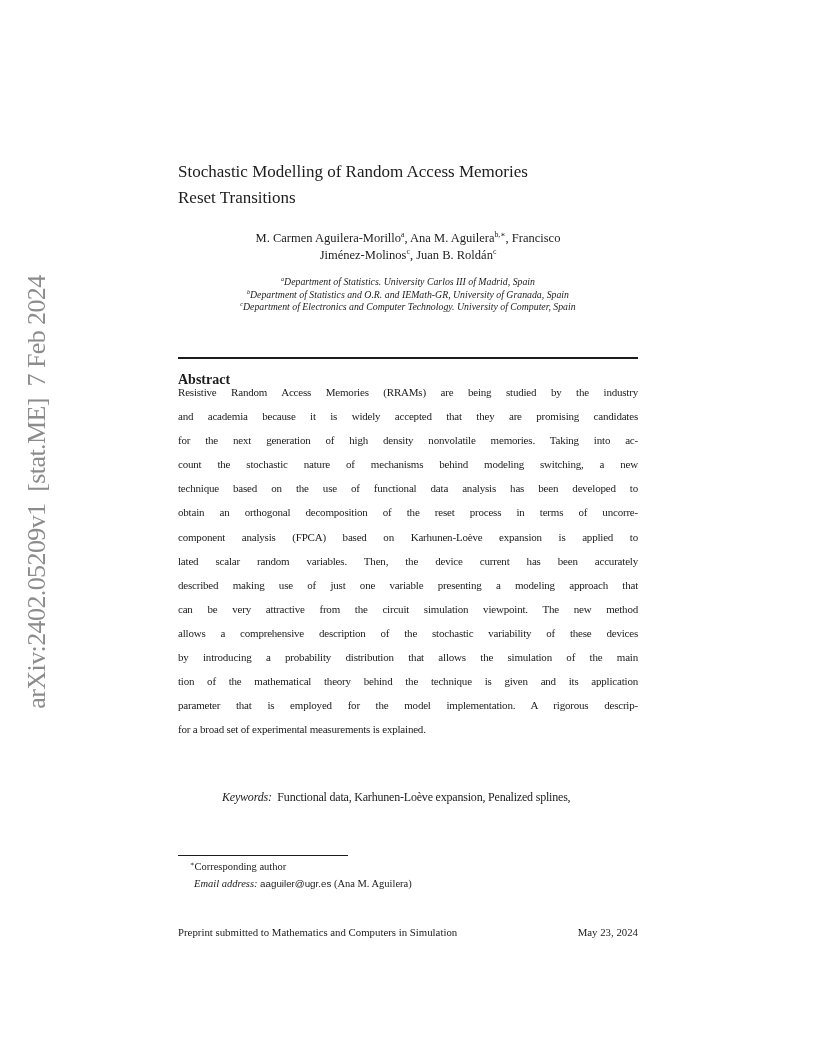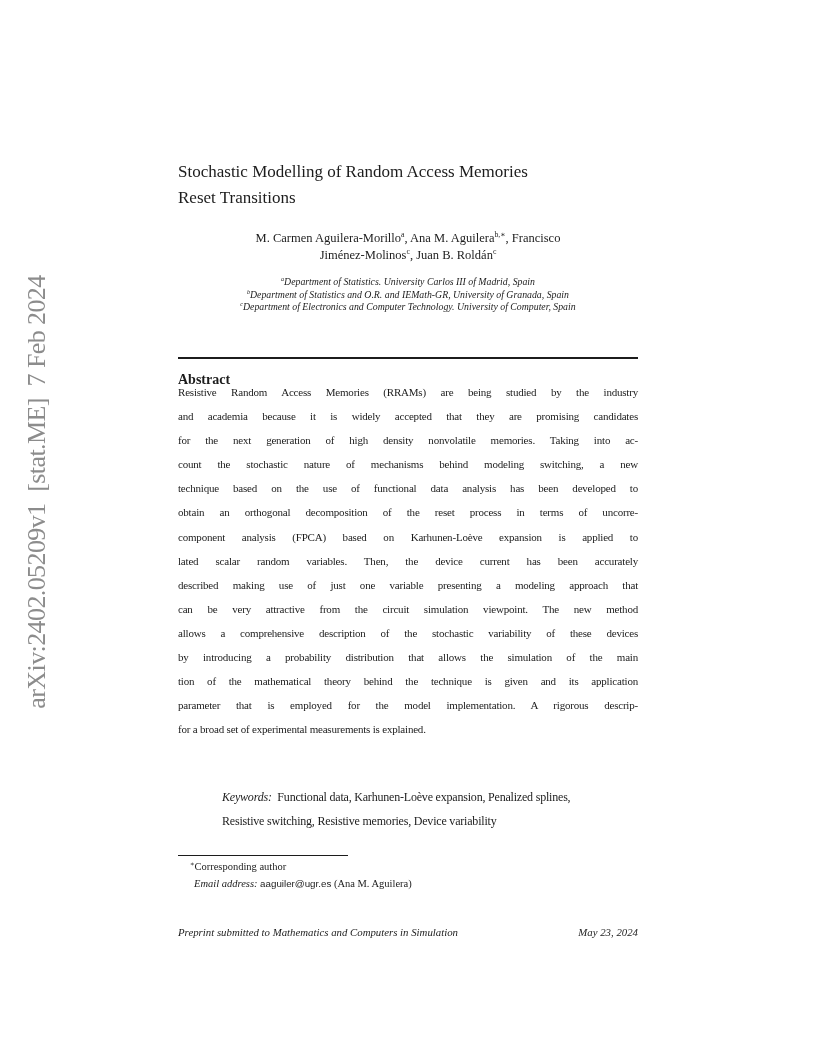--- a/index.html
+++ b/index.html
@@ -79,21 +79,21 @@
   .footnote {
     position: absolute; top: 859px; left: 0; width: 100%;
     font-size: 10.5px; line-height: 16.5px;
   }
   .footnote .fn-line:nth-child(1) { padding-left: 12px; }
   .footnote .fn-line:nth-child(2) { padding-left: 16px; }
 
   .footer {
     position: absolute; top: 926px; left: 0; width: 100%;
     display: flex; justify-content: space-between;
-    font-style: italic; font-size: 10.8px;
+    font-size: 10.8px;
   }
 
   sup { font-size: 62%; line-height: 0; }
   .it { font-style: italic; }
   .mono {
     font-family: Liberation Sans, sans-serif;
     font-style: normal;
     font-size: 93%;
   }
 </style>
@@ -139,21 +139,20 @@
         <div class="abs-line">can be very attractive from the circuit simulation viewpoint. The new method</div>
         <div class="abs-line">allows a comprehensive description of the stochastic variability of these devices</div>
         <div class="abs-line">by introducing a probability distribution that allows the simulation of the main</div>
         <div class="abs-line">tion of the mathematical theory behind the technique is given and its application</div>
         <div class="abs-line">parameter that is employed for the model implementation. A rigorous descrip-</div>
         <div class="abs-line">for a broad set of experimental measurements is explained.</div>
       </div>
 
     <div class="keywords">
         <div class="kw-line"><span class="it">Keywords:</span><span>  Functional data, Karhunen-Loève expansion, Penalized splines,</span></div>
-        <div class="kw-line"><span>Resistive switching, Resistive memories, Device variability</span></div>
       </div>
 
     <div class="fn-rule"></div>
 
     <div class="footnote">
         <div class="fn-line"><sup>∗</sup><span>Corresponding author</span></div>
         <div class="fn-line"><span class="it">Email address: </span><span class="mono">aaguiler@ugr.es</span><span> (Ana M. Aguilera)</span></div>
       </div>
 
     <div class="footer">

